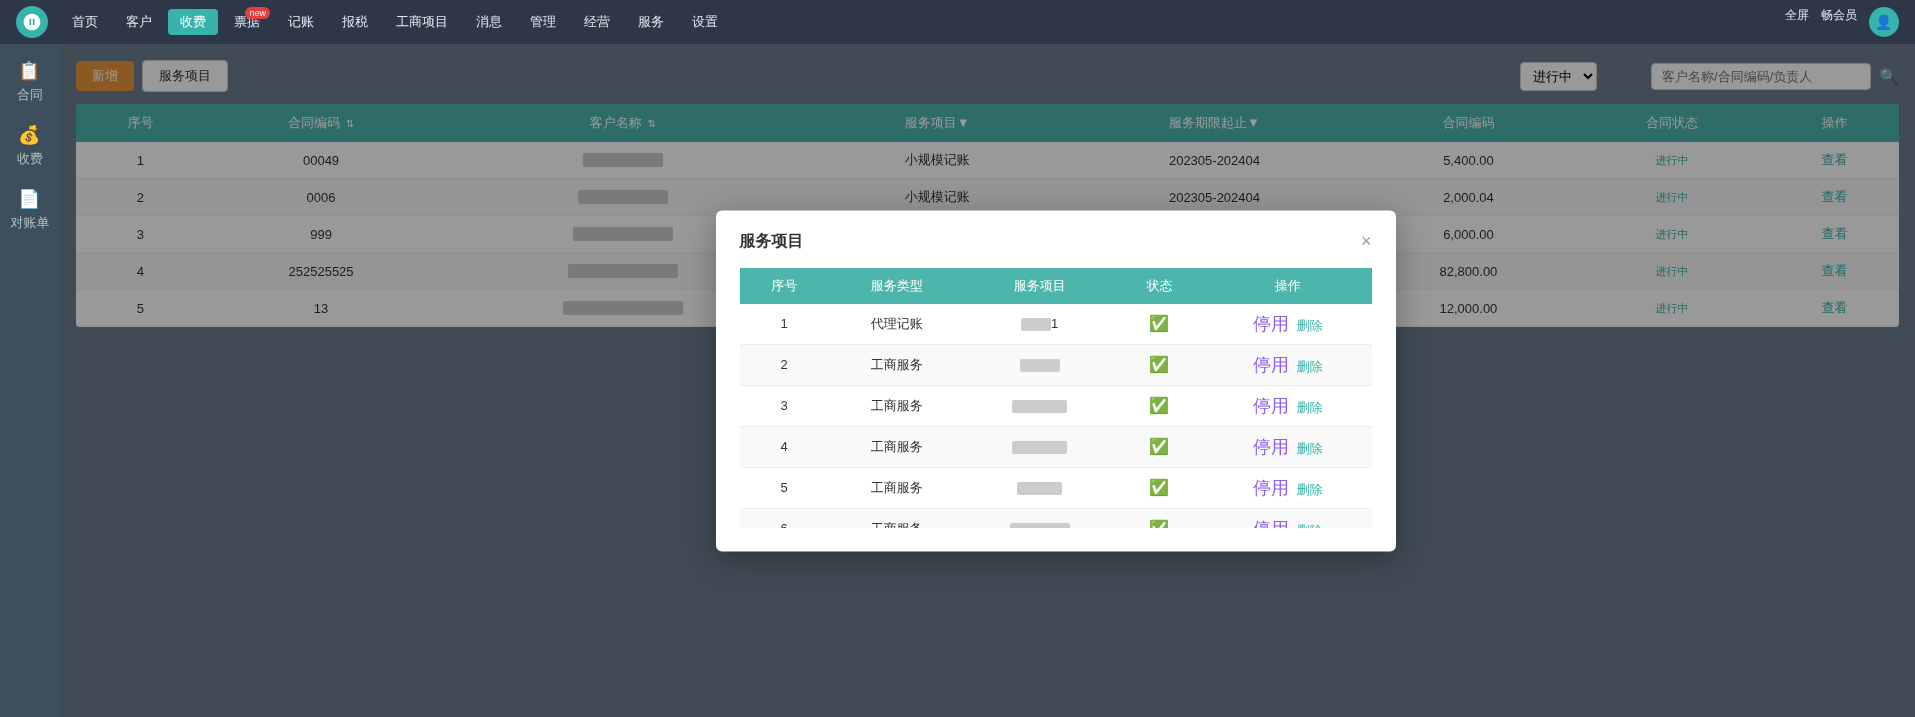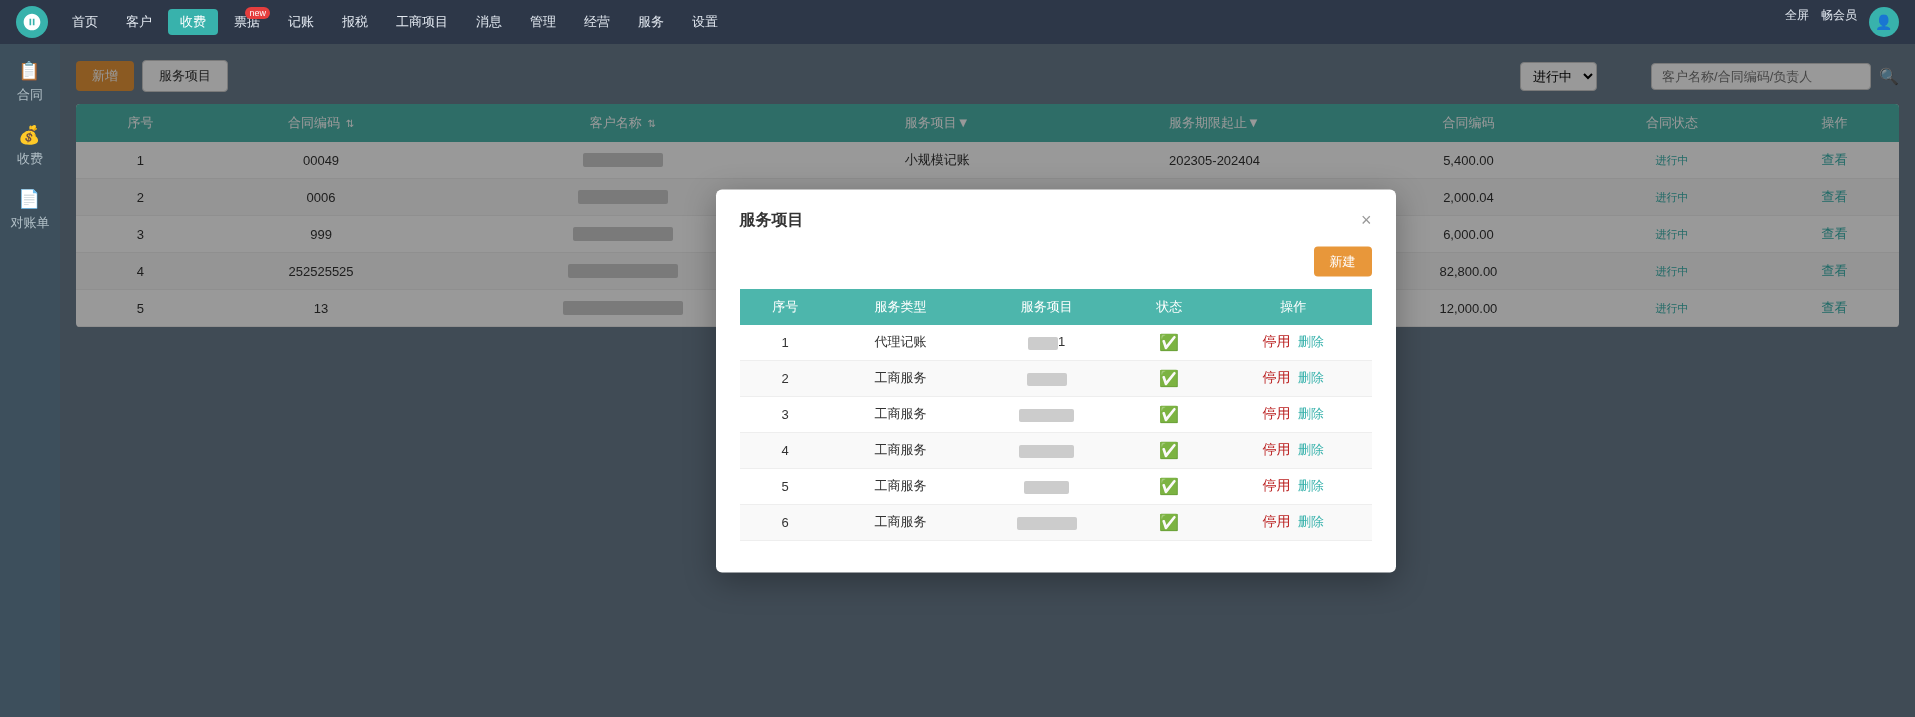--- a/index.html
+++ b/index.html
@@ -109,21 +109,21 @@
     .modal-table { width: 100%; border-collapse: collapse; }
     .modal-table thead tr { background: #4db6ac; color: #fff; }
     .modal-table thead th { padding: 9px 12px; text-align: center; font-weight: normal; font-size: 13px; }
     .modal-table tbody tr { border-bottom: 1px solid #eee; }
     .modal-table tbody tr:nth-child(even) { background: #f9f9f9; }
     .modal-table tbody td { padding: 8px 12px; text-align: center; font-size: 13px; color: #333; }
     .check-icon { color: #38b2ac; font-size: 16px; }
     .modal-scroll { max-height: 260px; overflow-y: auto; }
     .modal-scroll::-webkit-scrollbar { width: 6px; }
     .modal-scroll::-webkit-scrollbar-thumb { background: #ccc; border-radius: 3px; }
-    .btn-stop { color: #b91c1c; cursor: pointer; background: none; border: none; font-size: 14px; margin-right: 4px; font-family: Liberation Serif, serif; }
+    .btn-stop { color: #8b5cf6; cursor: pointer; background: none; border: none; font-size: 18px; margin-right: 4px; font-family: Liberation Serif, serif; }
     .btn-delete { color: #38b2ac; cursor: pointer; background: none; border: none; font-size: 13px; }
     .arrow-icon { font-size: 10px; margin-left: 2px; }
   </style>
 </head>
 <body>
 
 <div class="top-nav">
   <div class="logo">
     <svg viewBox="0 0 24 24" fill="#fff">
         <path d="M12 2C6.48 2 2 6.48 2 12s4.48 10 10 10 10-4.48 10-10S17.52 2 12 2zm-1 14H9V8h2v8zm4 0h-2V8h2v8z"></path>
@@ -250,23 +250,20 @@
         </tbody>
     </table>
 
     <div class="overlay"></div>
 
     <div class="modal">
       <div class="modal-header">
         <span class="modal-title">服务项目</span>
         <button class="modal-close">×</button>
       </div>
-      <div class="modal-toolbar">
-        <button class="btn-primary">新建</button>
-      </div>
       <div class="modal-scroll">
         <table class="modal-table">
           <thead>
             <tr>
               <th>序号</th>
               <th>服务类型</th>
               <th>服务项目</th>
               <th>状态</th>
               <th>操作</th>
             </tr>

